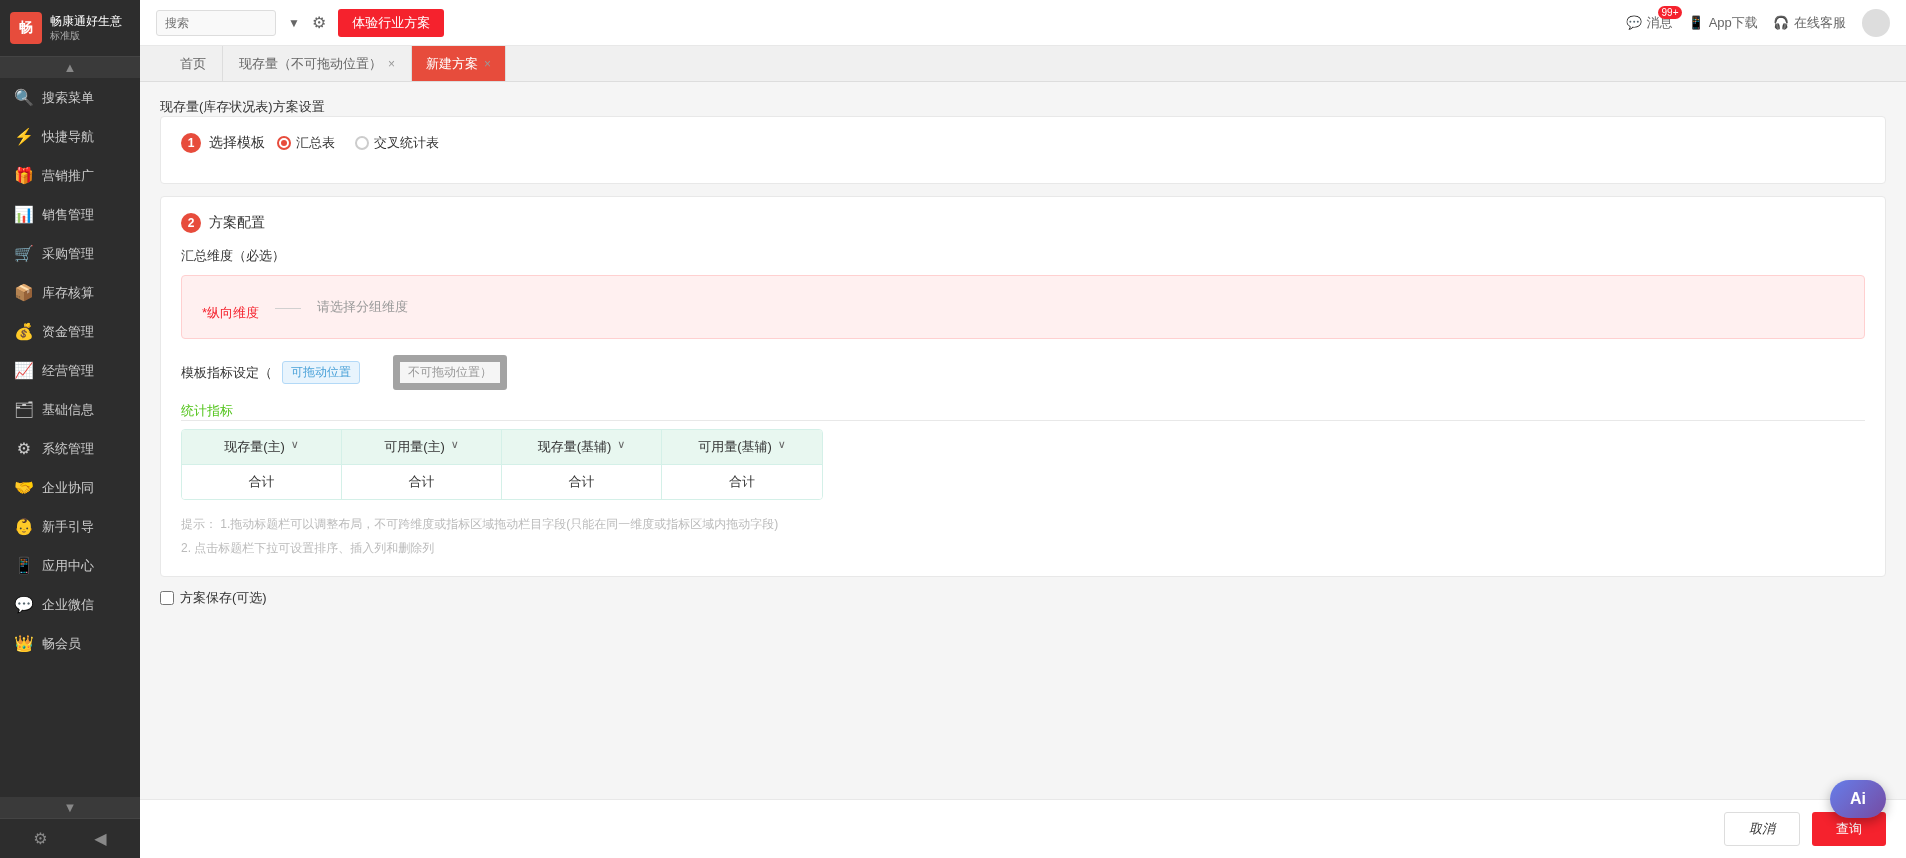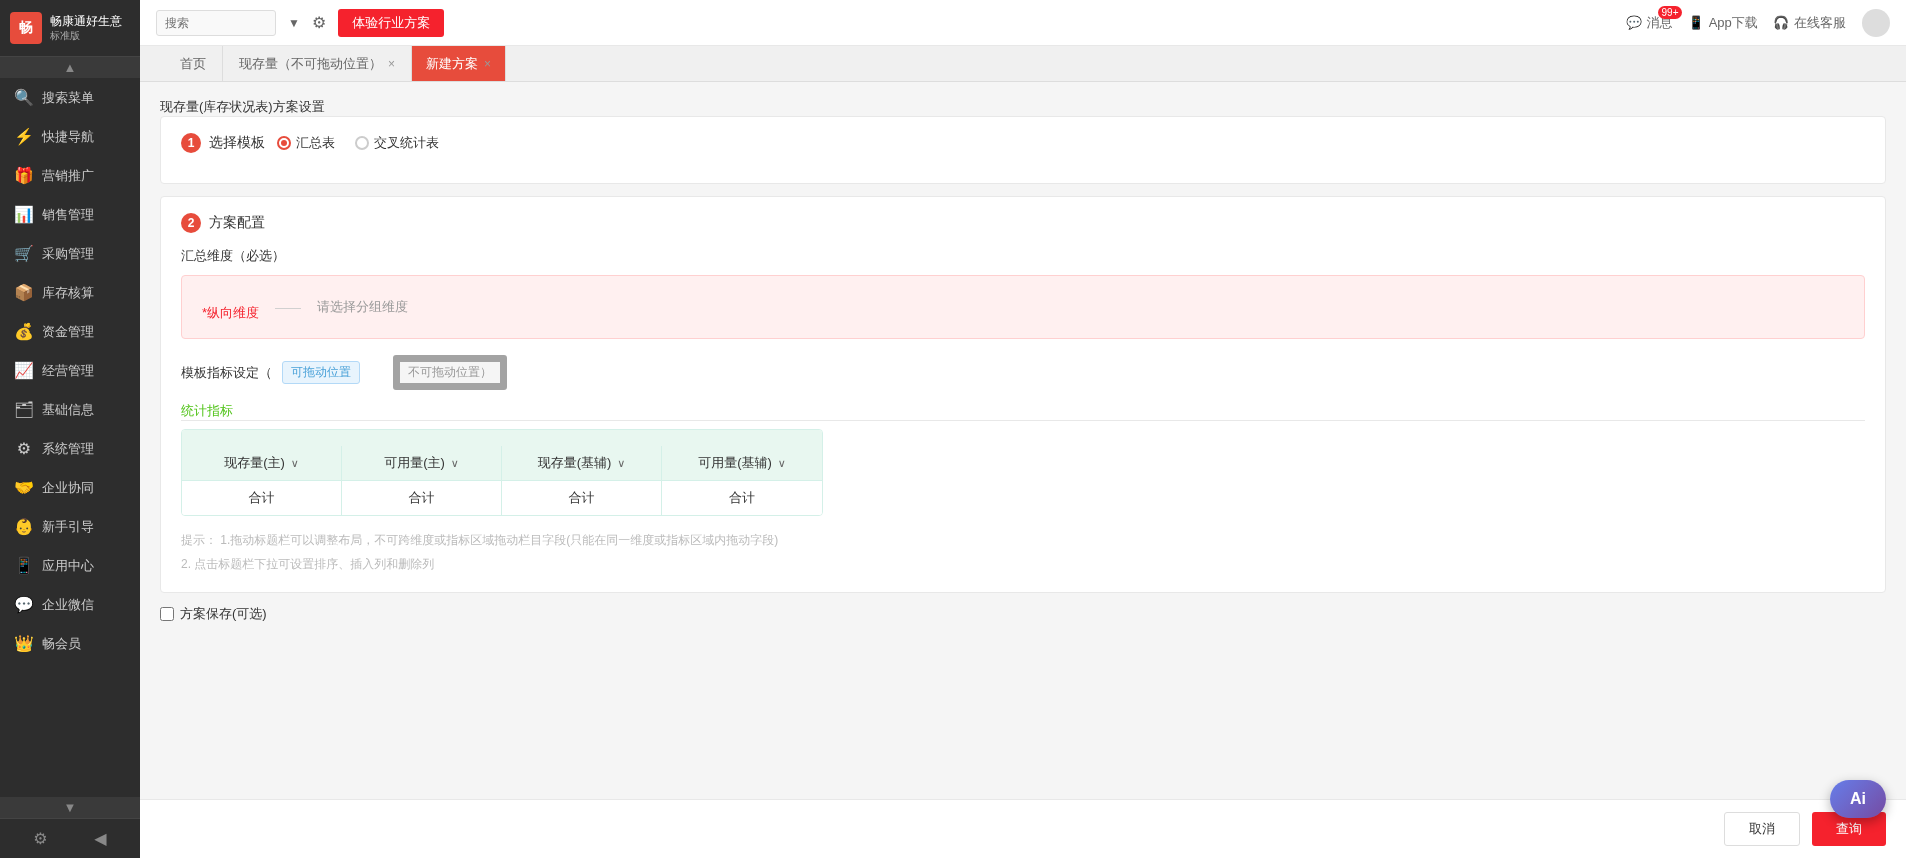--- a/index.html
+++ b/index.html
@@ -174,22 +174,22 @@
       border-radius: 4px;
       overflow: hidden;
       width: auto;
       display: inline-table;
     }
     .stats-table-header {
       display: flex; background: #e8f7f0;
     }
     .stats-col {
       width: 160px; border-right: 1px solid #d4f0e8;
-      display: flex; align-items: center; justify-content: center;
-      padding: 8px 10px; gap: 6px; margin-top: 16px;
+      display: flex; align-items: flex-start; justify-content: center;
+      padding: 8px 10px; gap: 6px;
     }
     .stats-col:last-child { border-right: none; }
     .stats-col-label { font-size: 13px; color: #333; }
     .stats-col-arrow { color: #666; font-size: 11px; }
     .stats-table-row {
       display: flex; background: #fff; border-top: 1px solid #d4f0e8;
     }
     .stats-cell {
       width: 160px; border-right: 1px solid #d4f0e8;
       display: flex; align-items: center; justify-content: center;
@@ -210,21 +210,21 @@
       background: #fff;
       border-top: 1px solid #e8e8e8;
       padding: 12px 20px;
       display: flex;
       justify-content: flex-end;
       gap: 12px;
       flex-shrink: 0;
     }
     .btn-cancel {
       border: 1px solid #ddd; background: #fff; color: #333;
-      padding: 7px 24px; border-radius: 3px; cursor: pointer; font-size: 13px;
+      padding: 7px 24px; border-radius: 3px; cursor: pointer; font-size: 13px; font-style: italic;
     }
     .btn-query {
       background: #f5222d; color: #fff; border: none;
       padding: 7px 24px; border-radius: 3px; cursor: pointer; font-size: 13px;
     }
 
     
     .ai-float {
       position: fixed; bottom: 40px; right: 20px;
       background: linear-gradient(135deg, #667eea, #764ba2);

